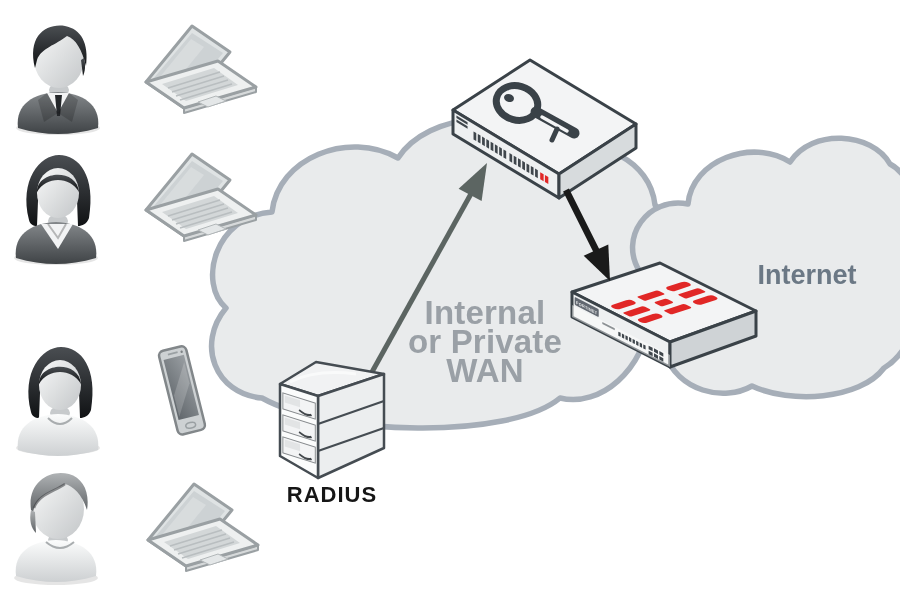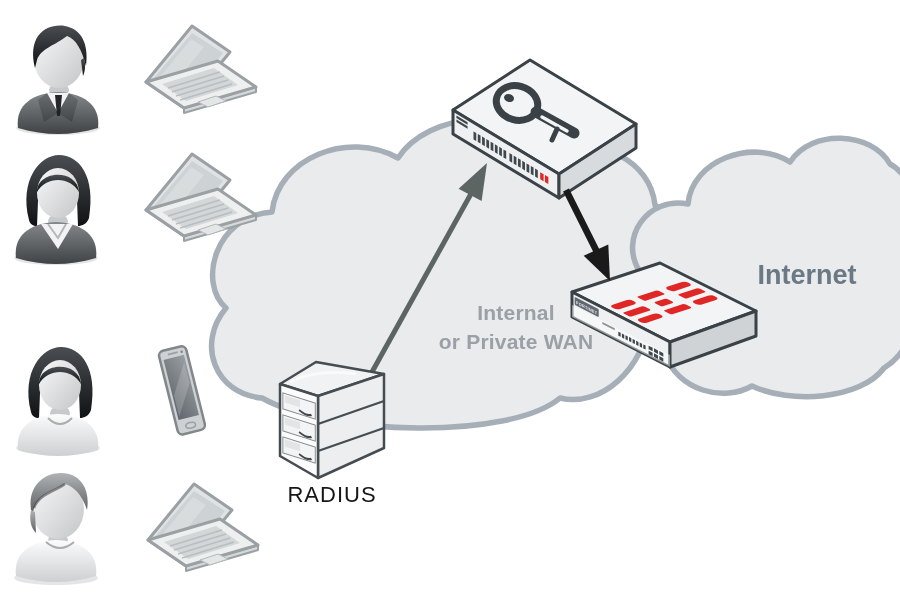--- a/index.html
+++ b/index.html
@@ -1,25 +1,25 @@
 <!DOCTYPE html>
 <html><head>
 <meta charset="utf-8">
 <style>
   html,body{margin:0;padding:0;background:#ffffff;}
   #stage{position:relative;width:900px;height:604px;background:#ffffff;overflow:hidden;
          font-family:"Liberation Sans",sans-serif;}
   #scene{position:absolute;left:0;top:0;}
   .lbl{position:absolute;pointer-events:none;}
   .lbl-internal{left:385px;top:298px;width:200px;text-align:center;
-      font-weight:bold;font-size:21px;line-height:29px;color:#9aa0a6;letter-spacing:.2px;margin-left:31px;}
+      font-weight:bold;font-size:33px;line-height:29px;color:#9aa0a6;letter-spacing:.2px;}
   .lbl-internet{left:707px;top:260px;width:200px;text-align:center;
       font-weight:bold;font-size:27px;color:#6b7885;}
   .lbl-radius{left:270px;top:482px;width:124px;text-align:center;
-      font-weight:normal;font-size:22px;color:#161616;letter-spacing:1px;}
+      font-weight:bold;font-size:22px;color:#161616;letter-spacing:1px;}
 </style>
 </head>
 <body>
 
 <div id="stage">
 
 <svg id="scene" width="900" height="604" viewBox="0 0 900 604">
   <defs>
     <linearGradient id="gFace" x1="0" y1="0" x2="1" y2="1">
       <stop offset="0" stop-color="#f8f9f9"></stop>

